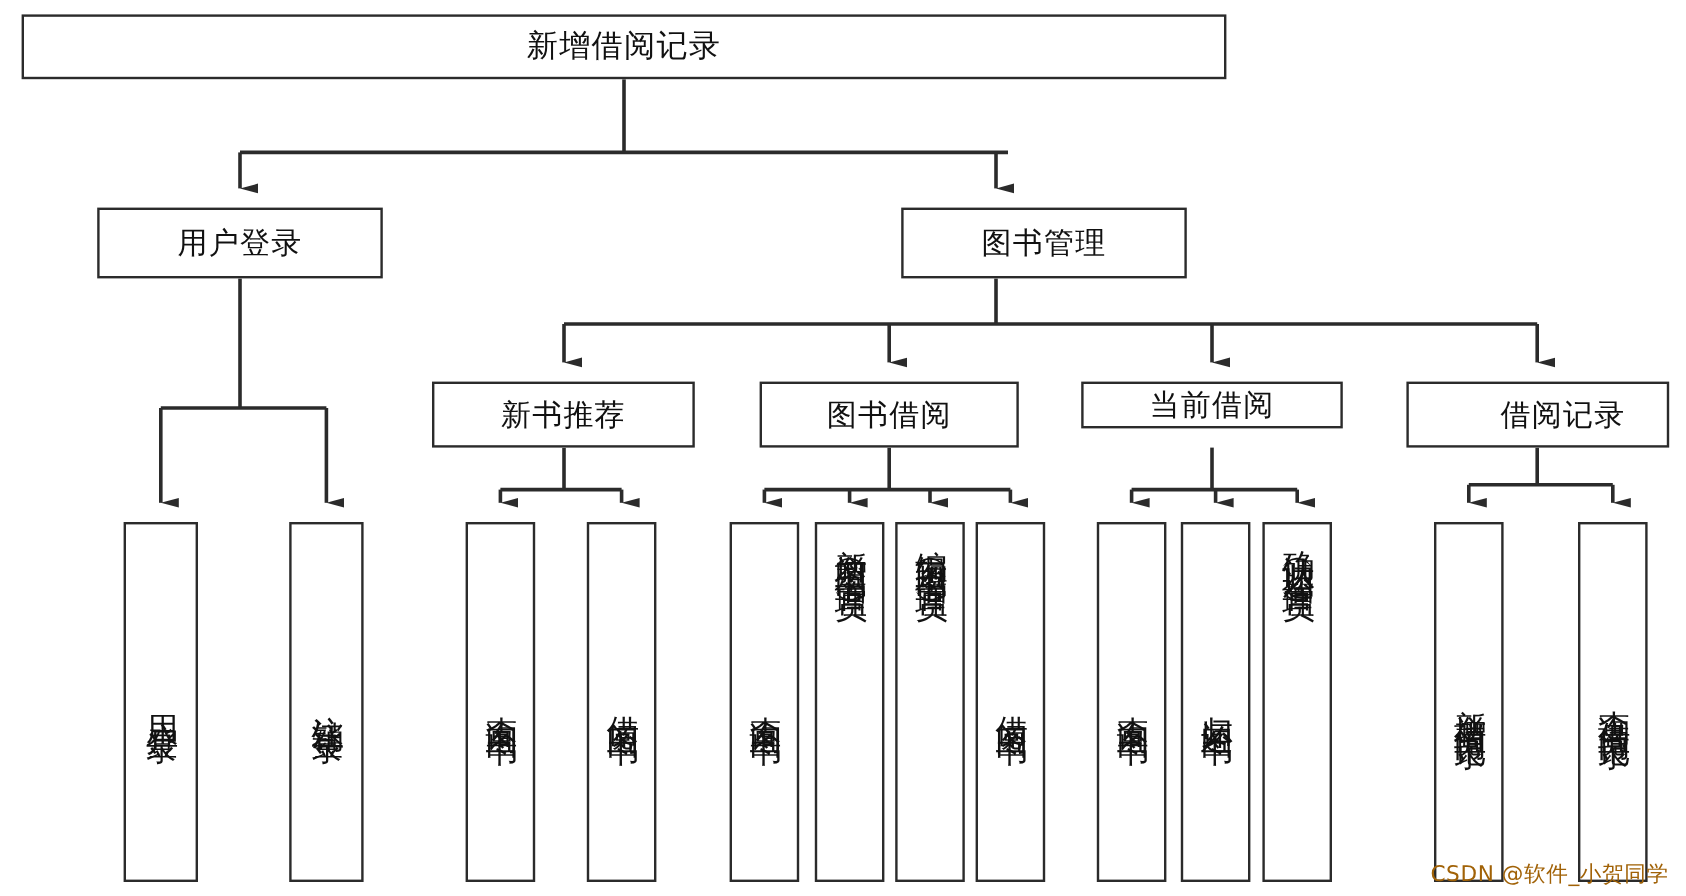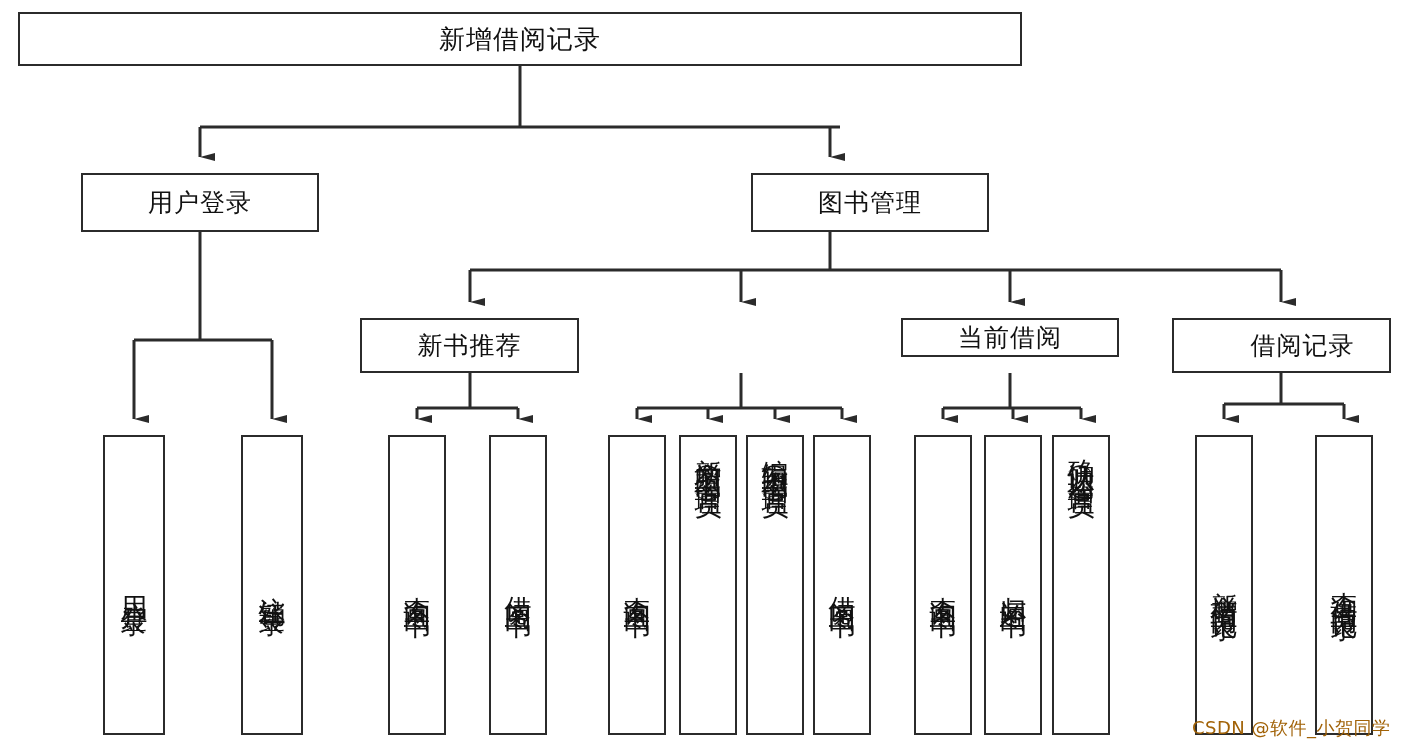--- a/index.html
+++ b/index.html
@@ -135,20 +135,23 @@
   <div class="node horiz" style="left:81px; top:173px; width:238px; height:59px;">
     <span>用户登录</span>
   </div>
   <div class="node horiz" style="left:711px; top:173px; width:238px; height:59px;margin-left:40px;">
     <span>图书管理</span>
   </div>
 
   <div class="node horiz" style="left:360px; top:318px; width:219px; height:55px;">
     <span>新书推荐</span>
   </div>
+  <div class="node horiz" style="left:633px; top:318px; width:216px; height:55px;">
+    <span>图书借阅</span>
+  </div>
   <div class="node horiz" style="left:901px; top:318px; width:218px; height:39px;">
     <span>当前借阅</span>
   </div>
   <div class="node horiz" style="left:1172px; top:318px; width:219px; height:55px;padding-left:42px;">
     <span>借阅记录</span>
   </div>
 
   <div class="node vert center" style="left:103px; top:435px; width:62px; height:300px;">
     <span class="vtext">用户登录</span>
   </div>

